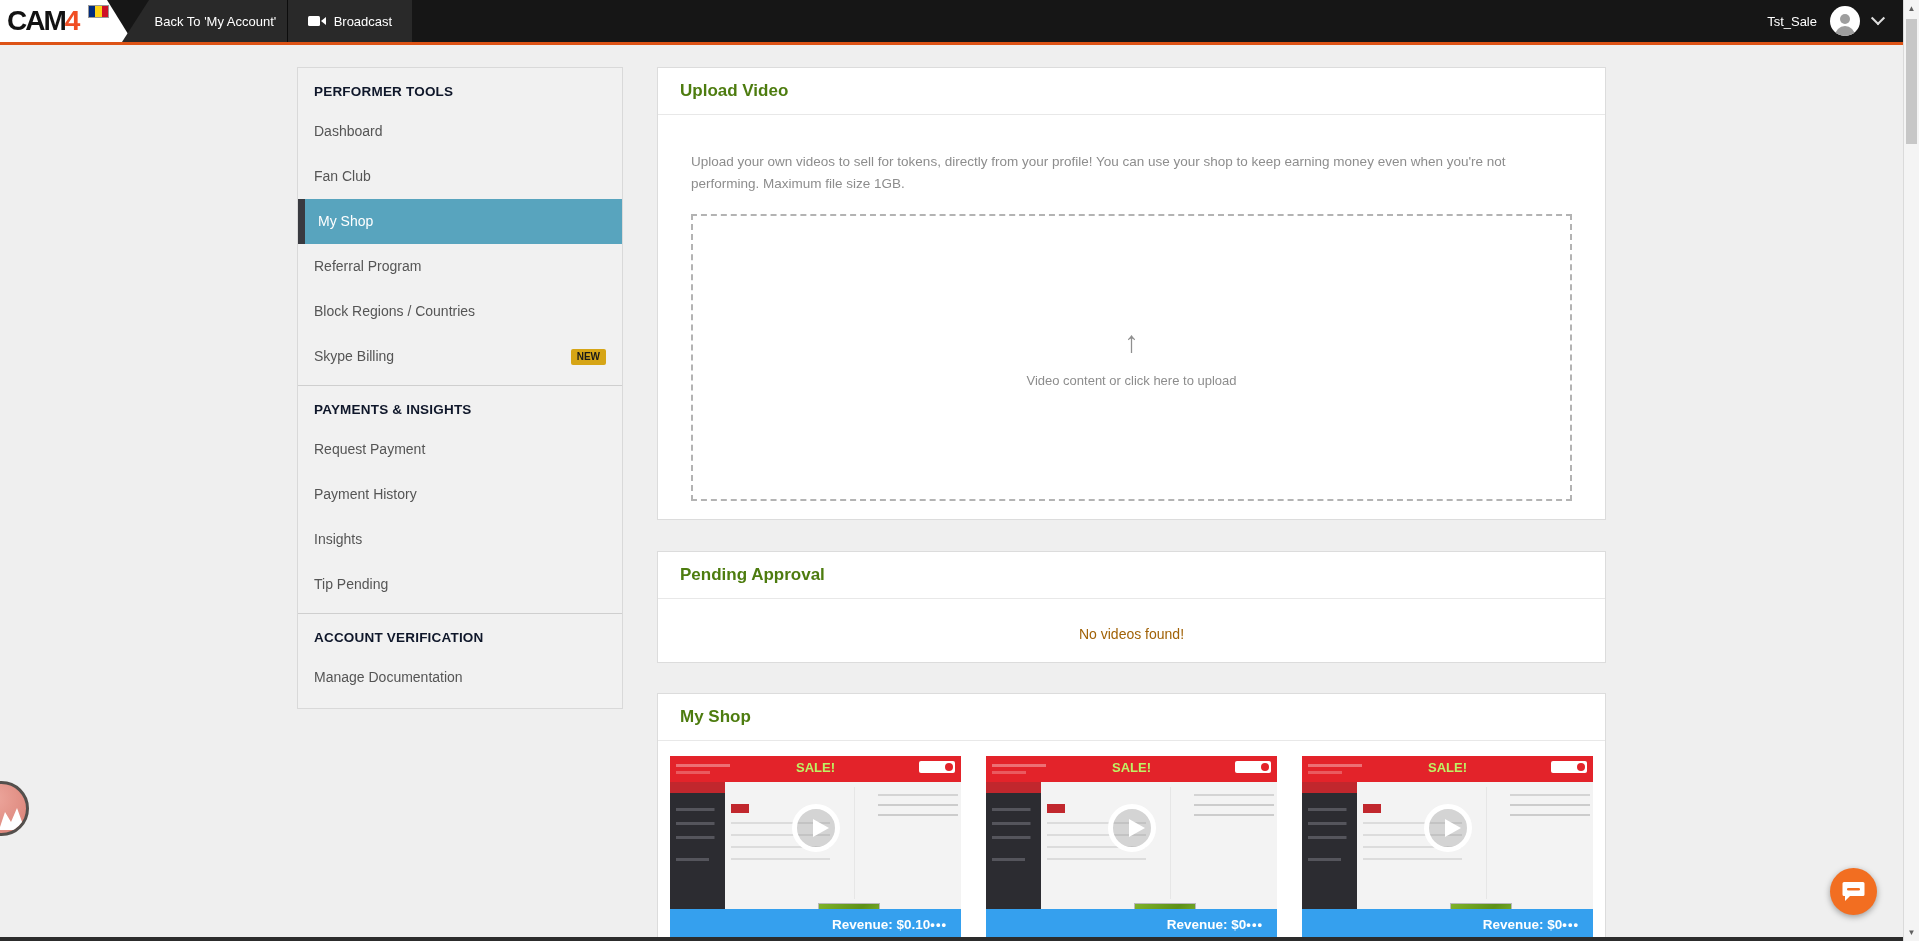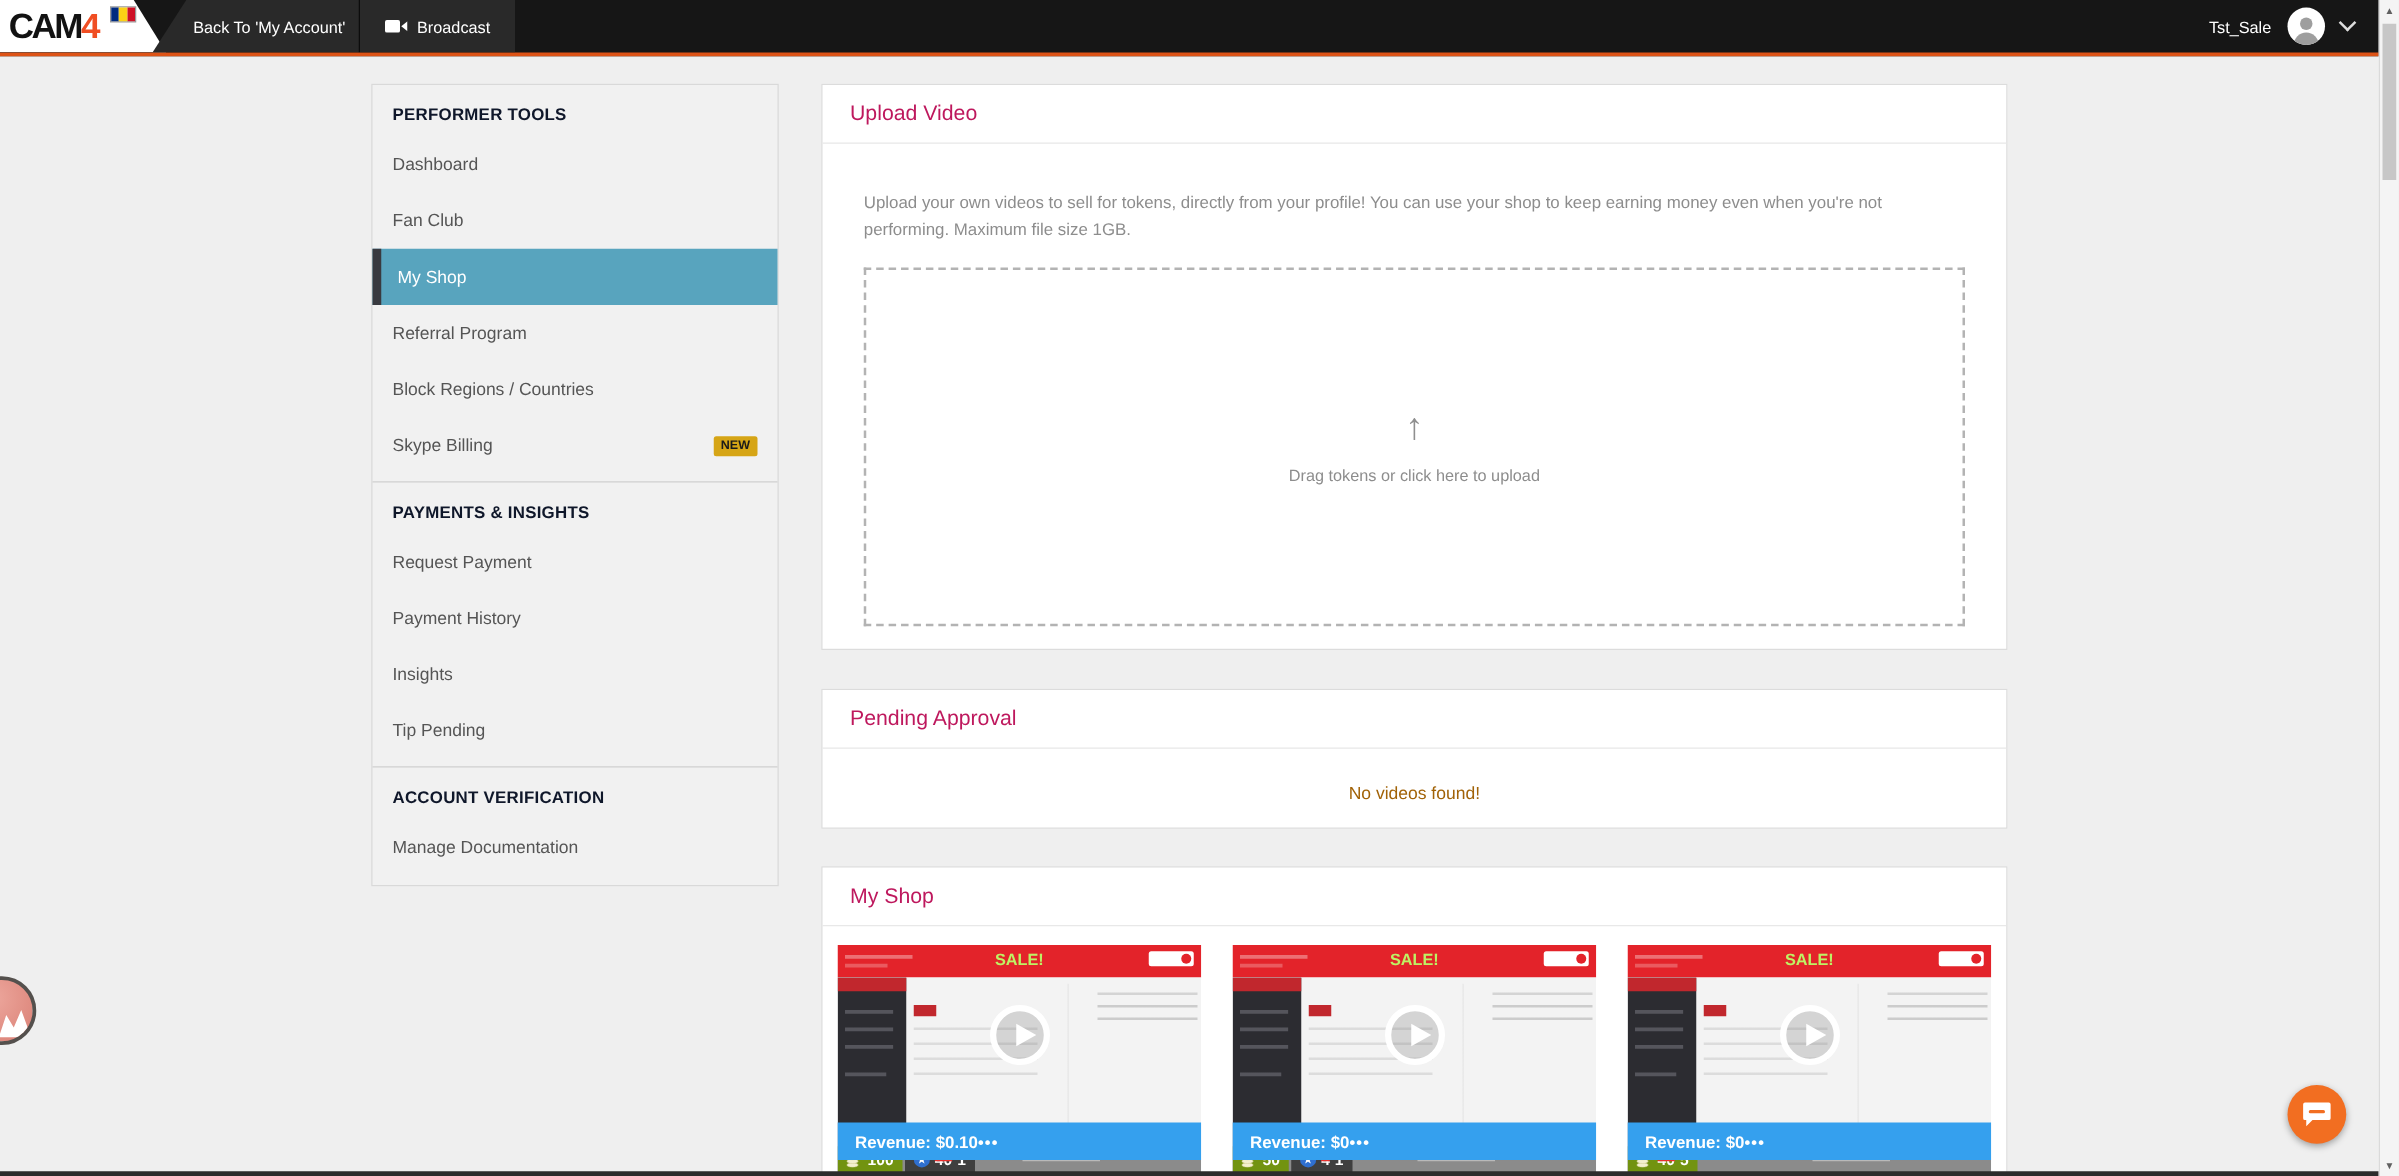--- a/index.html
+++ b/index.html
@@ -36,21 +36,21 @@
   .side-header { font-size:13.5px; font-weight:bold; color:#0f172a; padding:16px 16px 10px 16px; letter-spacing:.2px; }
   .side-item { position:relative; height:45px; line-height:45px; padding-left:16px; font-size:14px;
                color:#555; cursor:pointer; }
   .side-item.selected { background:#58a4be; color:#fff; border-left:7px solid #393a40; padding-left:13px; }
   .side-divider { height:1px; background:#cfcfcf; margin-top:6px; }
   .new-badge { position:absolute; right:16px; top:15px; background:#d6a516; color:#1a1a1a; font-size:10px;
                font-weight:bold; padding:2px 6px; border-radius:2px; line-height:12px; }
 
   
   .panel { position:absolute; left:657px; width:949px; background:#fff; border:1px solid #dcdcdc; }
-  .panel-header { padding:13px 22px; font-size:17px; font-weight:normal; color:#be185d; border-bottom:1px solid #e8e8e8; }
+  .panel-header { padding:13px 22px; font-size:17px; font-weight:bold; color:#4d7c0f; border-bottom:1px solid #e8e8e8; }
 
   .upload-panel { top:67px; height:453px; }
   .upload-body { padding:22px 33px 0 33px; }
   .upload-desc { color:#8d8d8d; font-size:13.5px; line-height:1.65; margin:14px 0 18px 0; max-width:1200px; }
   .dropzone { height:287px; border:2px dashed #b3b3b3; display:flex; flex-direction:column;
               align-items:center; justify-content:center; cursor:pointer; }
   .dz-arrow { font-size:30px; color:#8f8f8f; line-height:1; font-weight:normal; }
   .dz-label { margin-top:16px; font-size:13px; color:#8d8d8d; }
 
   .pending-panel { top:551px; height:112px; }
@@ -94,22 +94,22 @@
 
   .badges { position:absolute; left:0; bottom:4px; display:flex; height:21px; }
   .badge { display:flex; align-items:center; gap:4px; padding:0 7px; color:#fff; font-size:12.5px; font-weight:bold; }
   .badge-green { background:#729310; }
   .badge-dark  { background:#3f3f3f; margin-left:2px; }
   .badge s { text-decoration:line-through; text-decoration-color:#e8312f; text-decoration-thickness:2px; }
   .chip { width:13px; height:13px; border-radius:50%; background:#2f6fd0; color:#fff; font-size:8px;
           line-height:13px; text-align:center; font-weight:bold; }
   .coin-icon svg { display:block; }
 
-  .revenue-bar { position:absolute; left:0; right:0; bottom:11px; height:30px; background:#35a0ee;
-      display:flex; align-items:center; justify-content:flex-start; padding:0 14px; }
+  .revenue-bar { position:absolute; left:0; right:0; bottom:0; height:30px; background:#35a0ee;
+      display:flex; align-items:center; justify-content:flex-end; padding:0 14px; }
   .revenue-text { color:#fff; font-weight:bold; font-size:13.5px; }
   .menu-dots { color:#fff; font-weight:bold; font-size:13px; letter-spacing:1px; cursor:pointer; }
 
   
   .chat-btn { position:absolute; left:1830px; top:868px; width:47px; height:47px; border-radius:50%;
       background:#f26e21; box-shadow:0 2px 6px rgba(0,0,0,.35); display:flex; align-items:center;
       justify-content:center; cursor:pointer; z-index:30; }
   .side-widget { position:absolute; left:-26px; top:781px; width:55px; height:55px; border-radius:50%;
       background:radial-gradient(circle at 35% 30%, #eda79d, #d97f74); border:3px solid #54504d;
       z-index:30; overflow:hidden; }
@@ -183,21 +183,21 @@
   <div class="side-header">ACCOUNT VERIFICATION</div>
   <div class="side-item">Manage Documentation</div>
 </div>
 
 <div class="panel upload-panel">
   <div class="panel-header">Upload Video</div>
   <div class="upload-body">
     <div class="upload-desc">Upload your own videos to sell for tokens, directly from your profile! You can use your shop to keep earning money even when you're not performing. Maximum file size 1GB.</div>
     <div class="dropzone">
       <div class="dz-arrow">↑</div>
-      <div class="dz-label">Drag tokens or click here to upload</div>
+      <div class="dz-label">Video content or click here to upload</div>
     </div>
   </div>
 </div>
 
 <div class="panel pending-panel">
   <div class="panel-header">Pending Approval</div>
   <div class="pending-body">No videos found!</div>
 </div>
 
 <div class="panel shop-panel">

